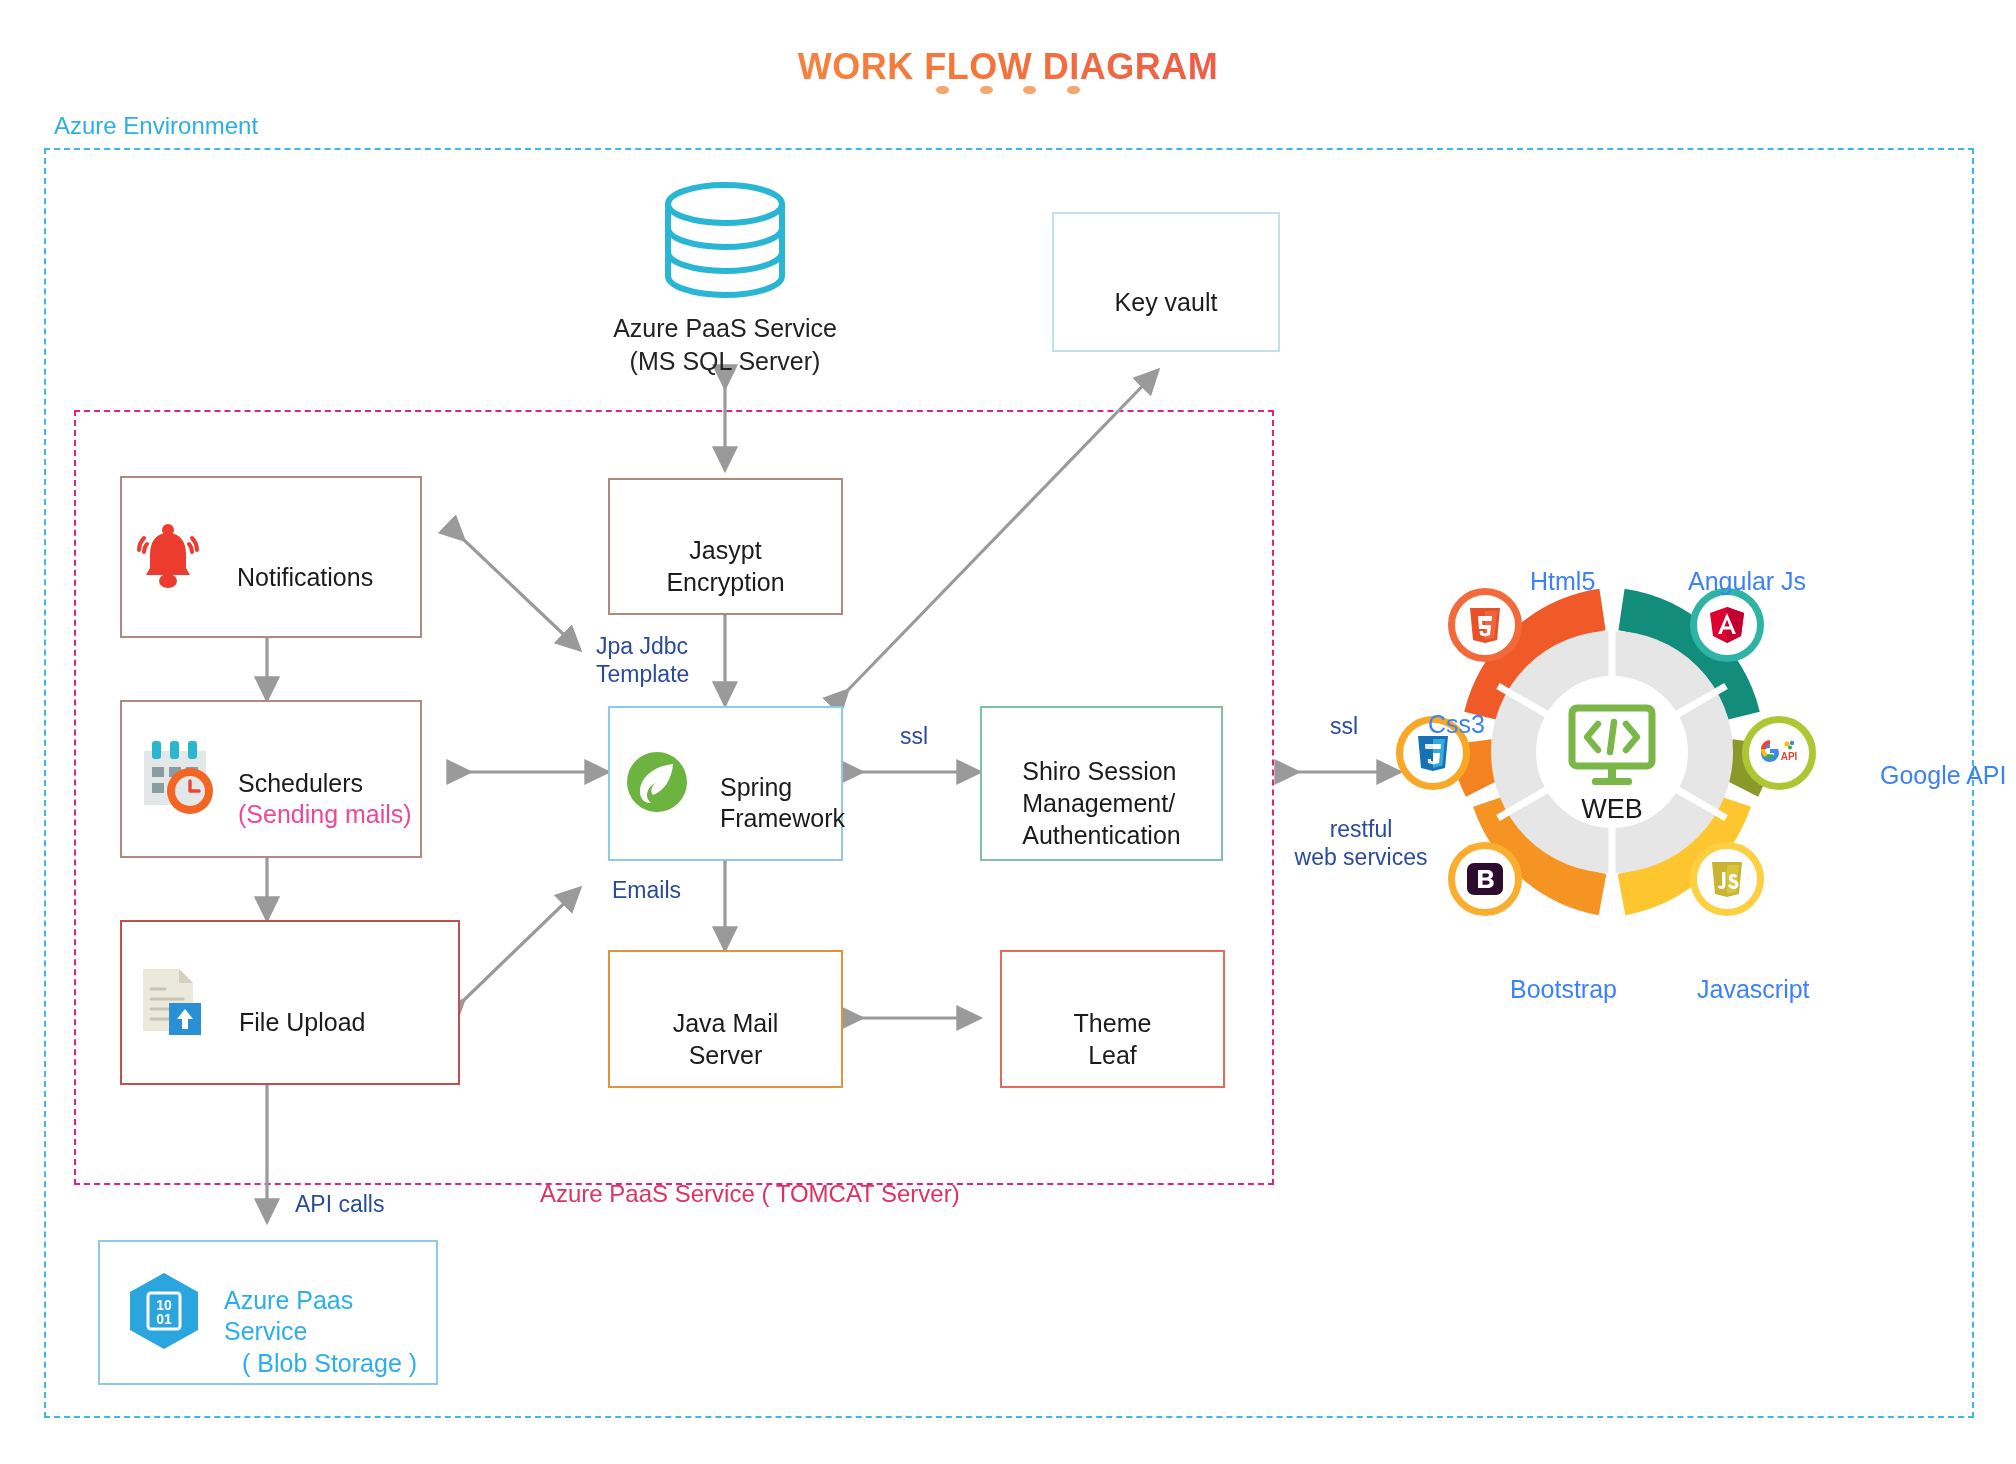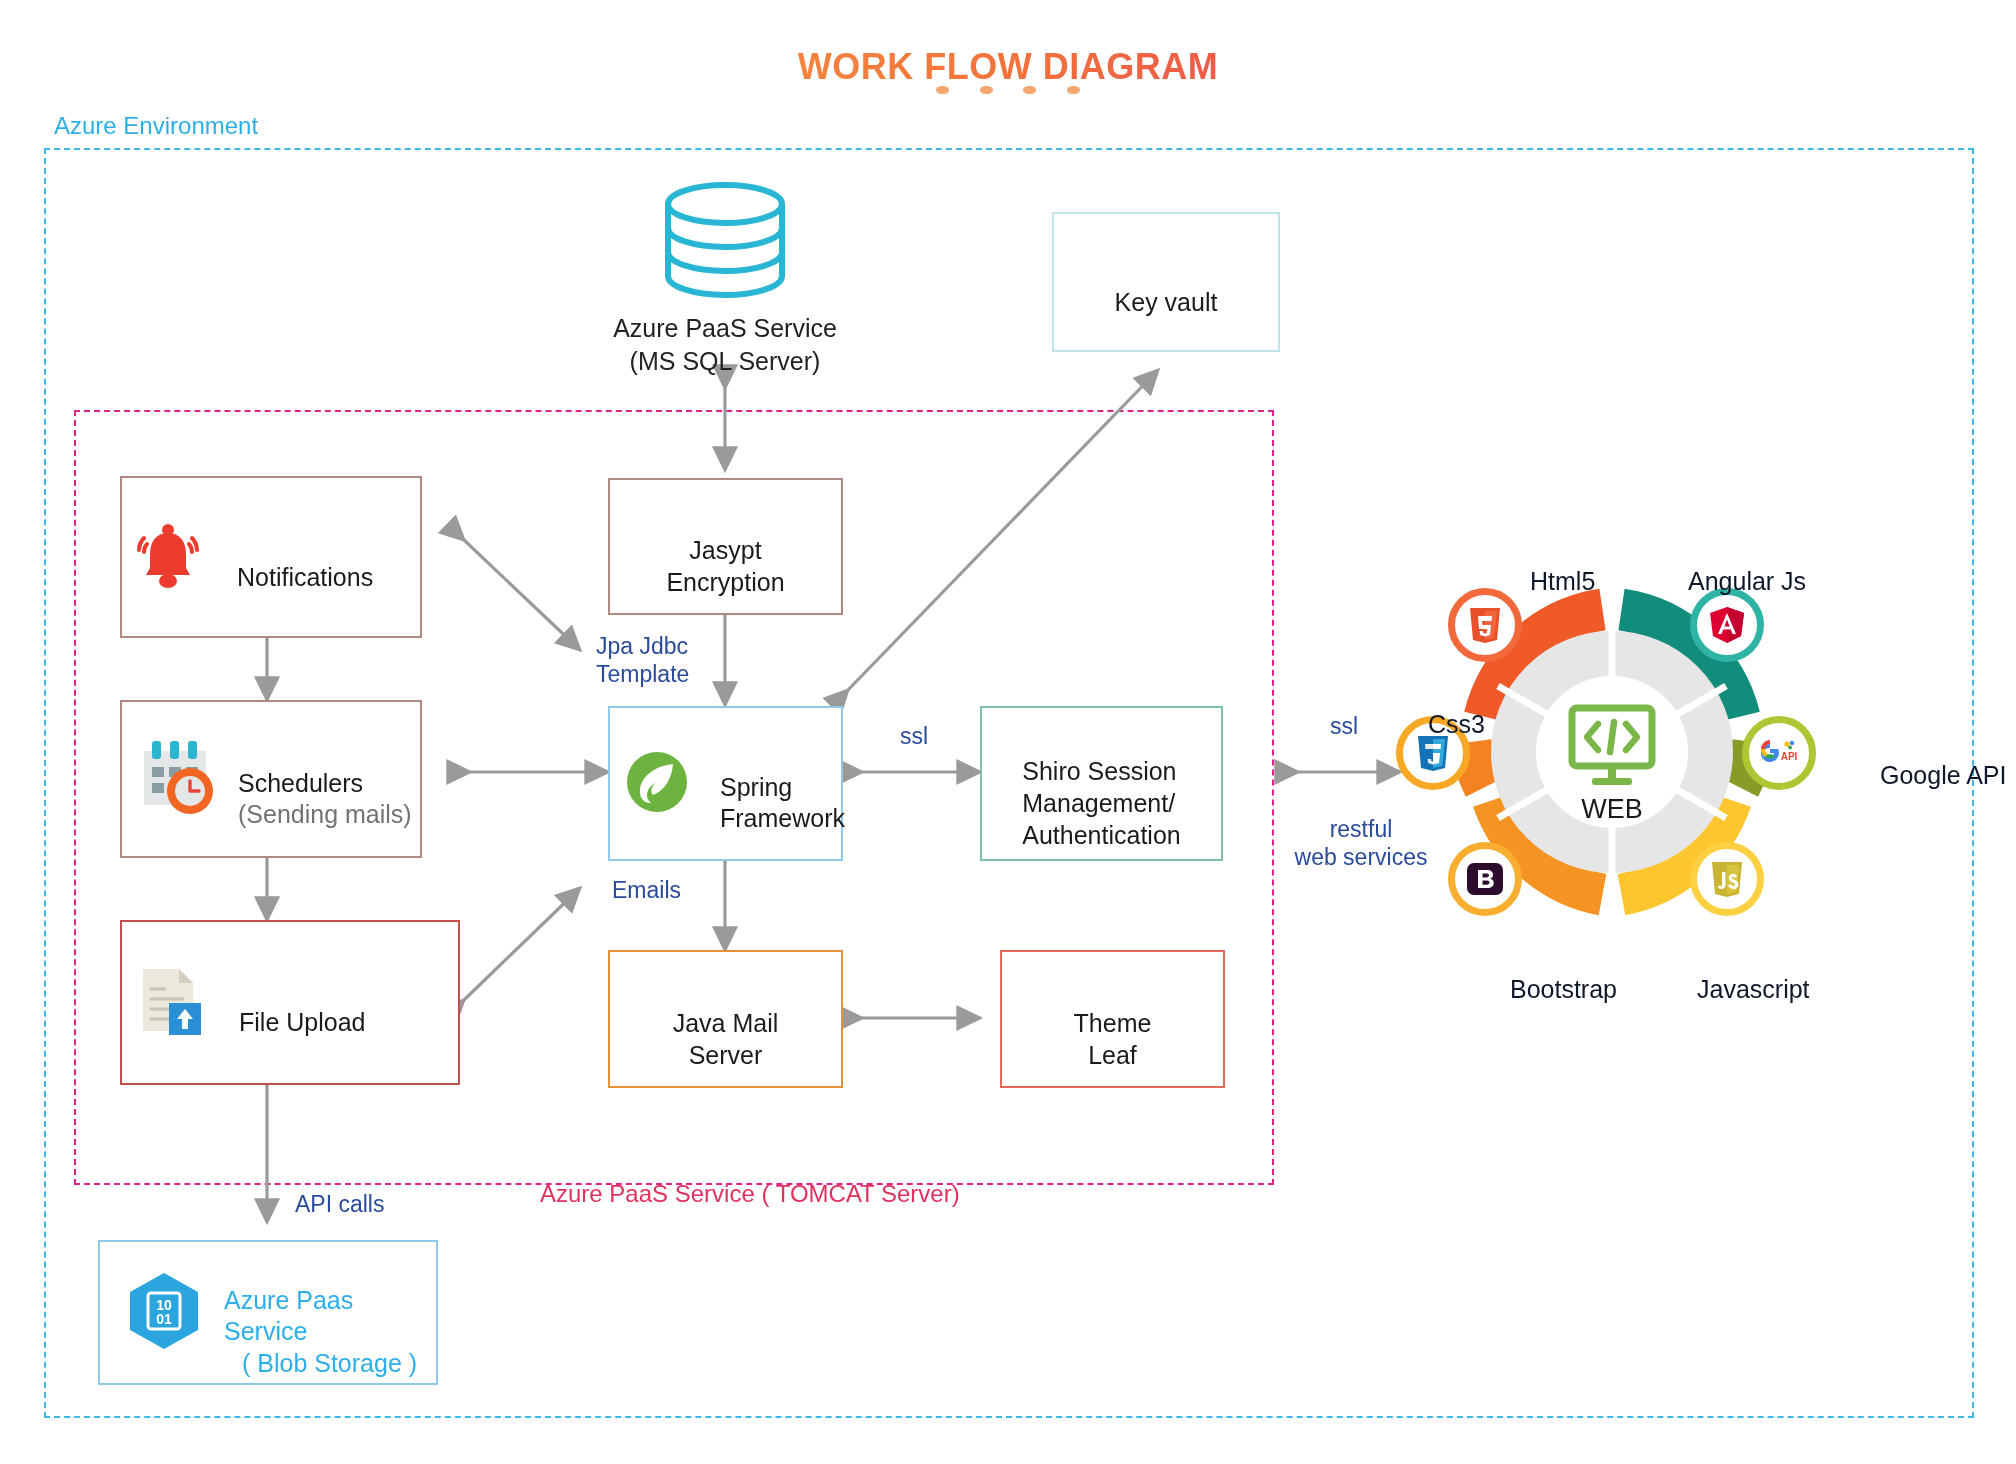--- a/index.html
+++ b/index.html
@@ -26,31 +26,31 @@
               border:2px dashed #e0218a;box-sizing:border-box;}
   #tomcat-label{position:absolute;left:540px;top:1180px;font-size:24px;color:#e0315f;
               white-space:nowrap;}
 
   
   .node{position:absolute;box-sizing:border-box;background:#fff;
         display:flex;align-items:center;justify-content:center;}
   .node .txt{font-size:25px;line-height:1.28;text-align:center;color:#1b1b1b;margin-top:39px;}
   .node.icon-node{justify-content:flex-start;padding-left:7px;gap:30px;}
   .node.icon-node .txt{text-align:left;}
-  .sub-blue{color:#737373;text-align:right;}
+  .sub-blue{color:#ec4899;text-align:right;}
 
   
   .alabel{position:absolute;font-size:23px;color:#2a4b9b;line-height:1.22;}
 
   svg.wires{position:absolute;left:0;top:0;width:2016px;height:1464px;
             pointer-events:none;overflow:visible;}
 
   
   #web-circle{position:absolute;left:1428px;top:568px;width:368px;height:368px;}
-  .wlabel{position:absolute;font-size:25px;color:#0f172a;white-space:nowrap;}
+  .wlabel{position:absolute;font-size:25px;color:#3b82f6;white-space:nowrap;}
   .badge{position:absolute;width:74px;height:74px;border-radius:50%;background:#fff;
          display:flex;align-items:center;justify-content:center;box-sizing:border-box;}
 </style>
 </head>
 <body>
 
 <div id="title-wrap">
   <span id="title">WORK FLOW DIAGRAM</span>
 </div>
 <div id="title-dots">

